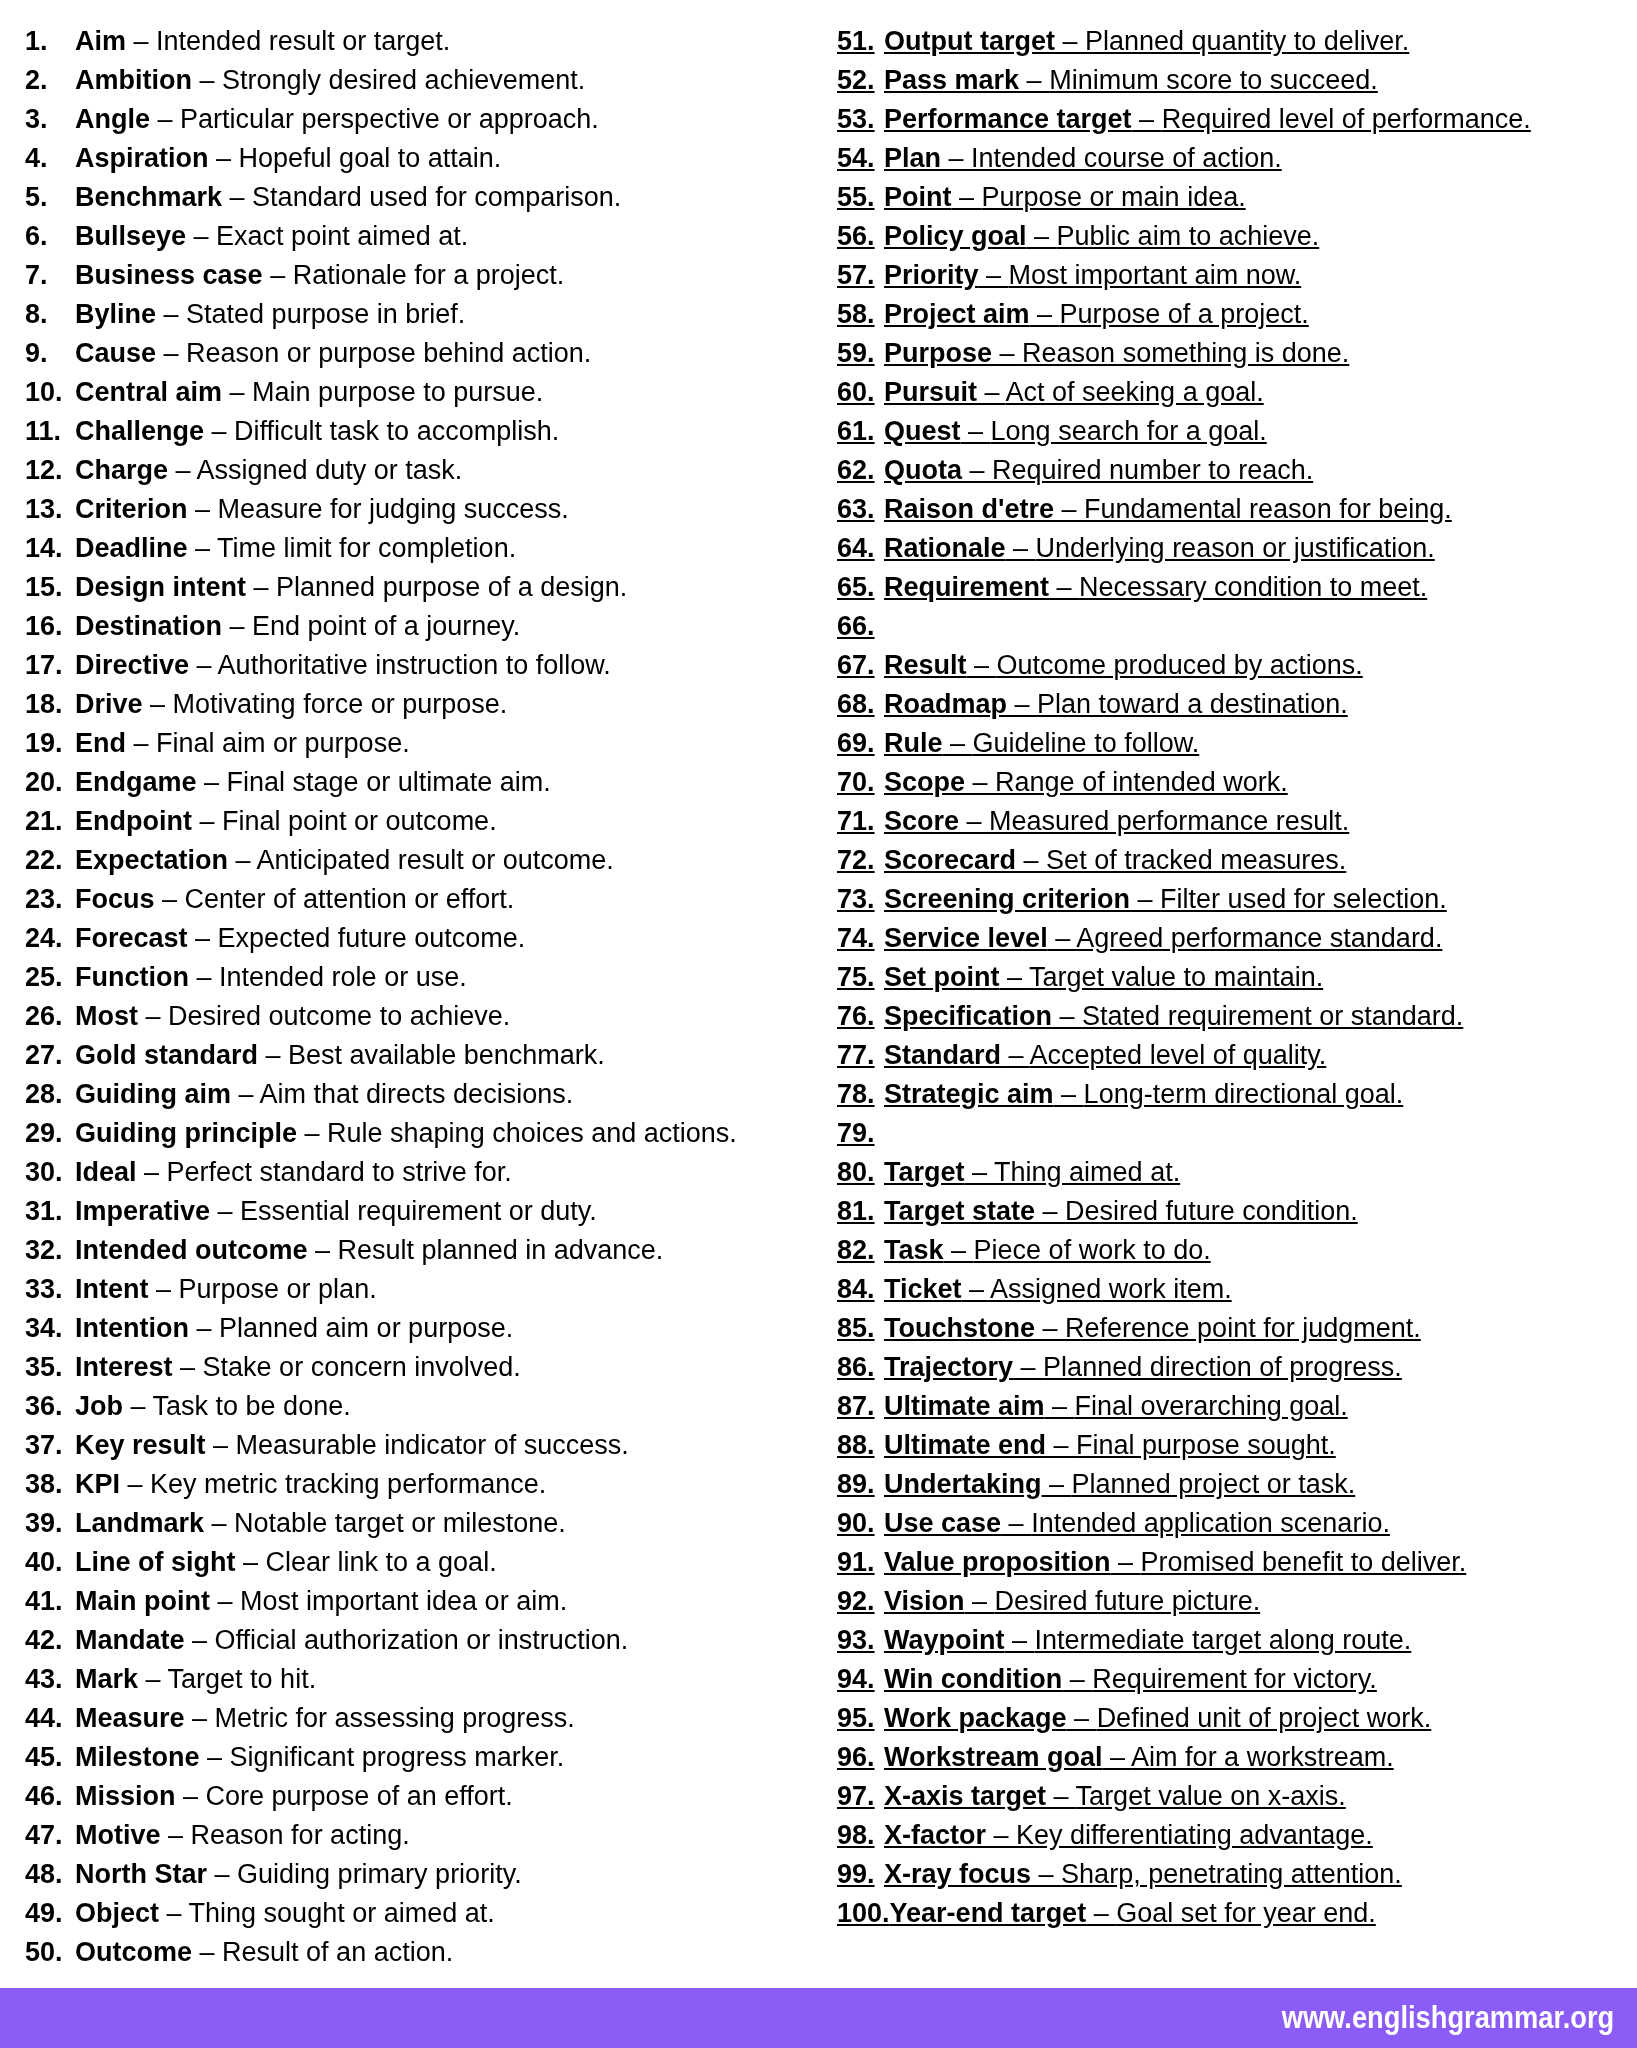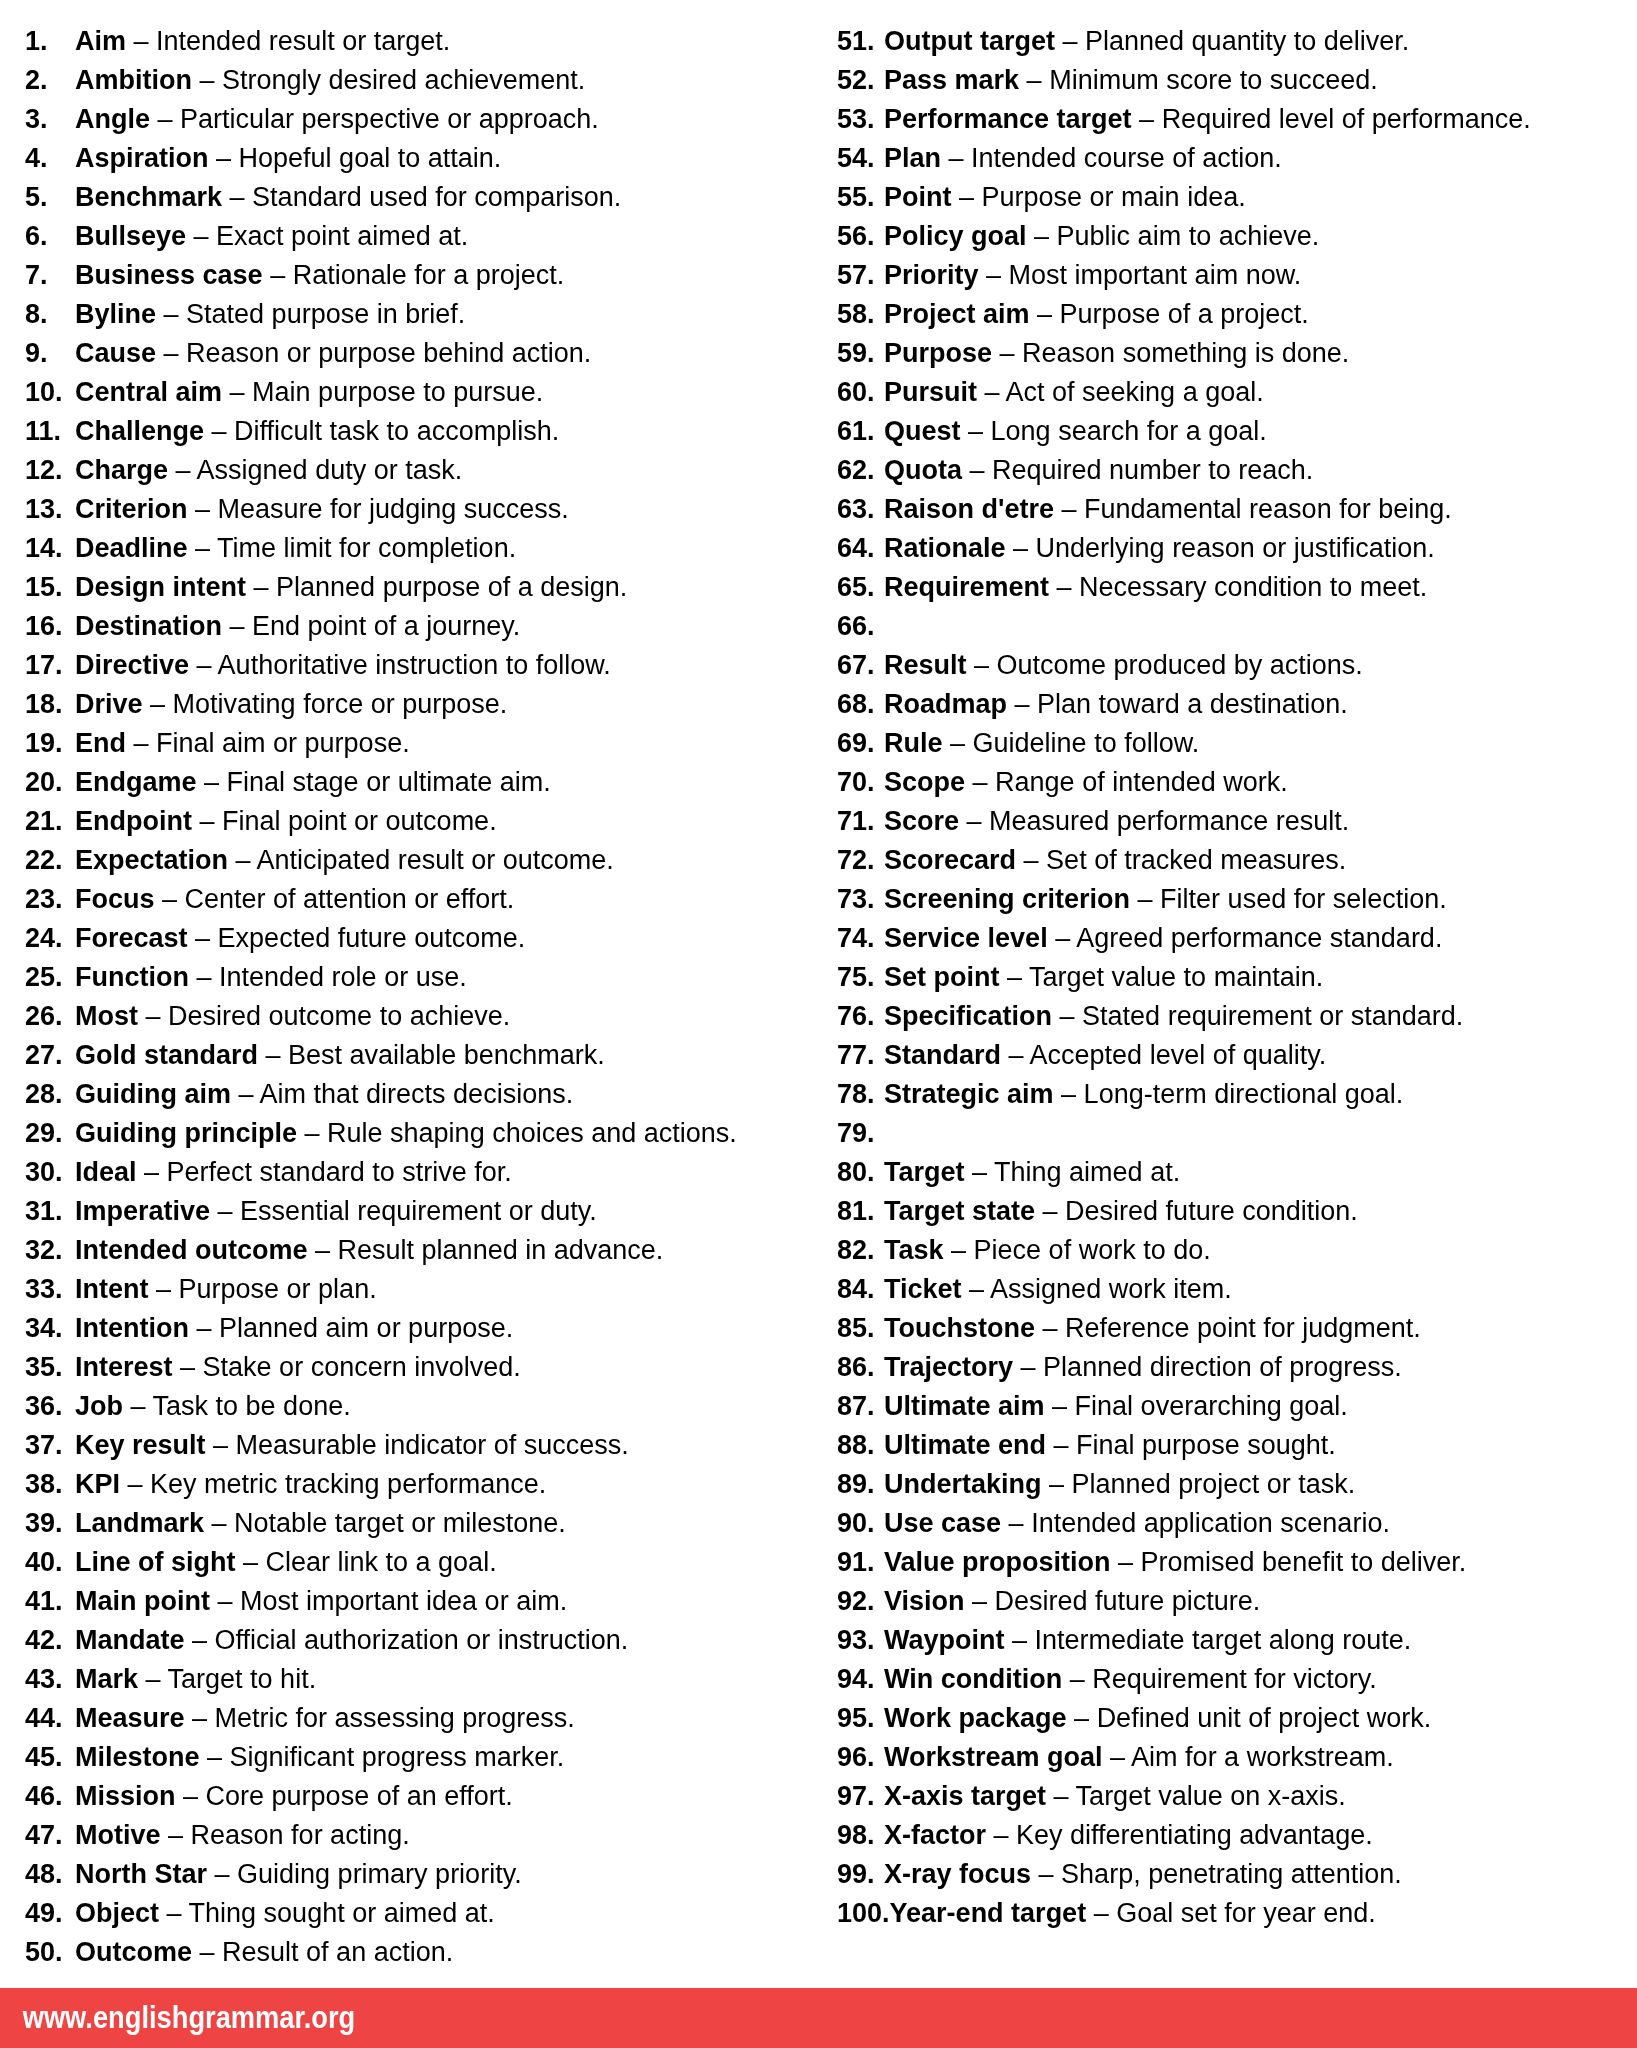--- a/index.html
+++ b/index.html
@@ -10,45 +10,45 @@
     color: #000000;
     font-family: "Liberation Sans", sans-serif;
     position: relative;
     overflow: hidden;
   }
   .col {
     position: absolute;
     top: 22px;
   }
   .col-left  { left: 25px;  width: 800px; }
-  .col-right { left: 837px; width: 800px; }
+  .col-right { left: 837px; width: 800px; text-decoration: underline; }
   .row {
     display: flex;
     align-items: baseline;
     font-size: 27px;
     line-height: 39px;
     white-space: nowrap;
   }
   .num {
     flex: 0 0 auto;
     font-weight: 700;
   }
   .col-left  .num { min-width: 50px; }
   .col-right .num { min-width: 47px; }
   .term { font-weight: 700; }
   footer {
     position: absolute;
     left: 0;
     top: 1988px;
     width: 100%;
     height: 60px;
-    background: #ef4444;
+    background: #8b5cf6;
     display: flex;
     align-items: center;
-    justify-content: flex-start;
+    justify-content: flex-end;
   }
   footer .url {
     color: #ffffff;
     font-weight: 700;
     font-size: 31px;
     transform: scaleX(0.88);
     transform-origin: center;
   }
 </style>
 </head>

